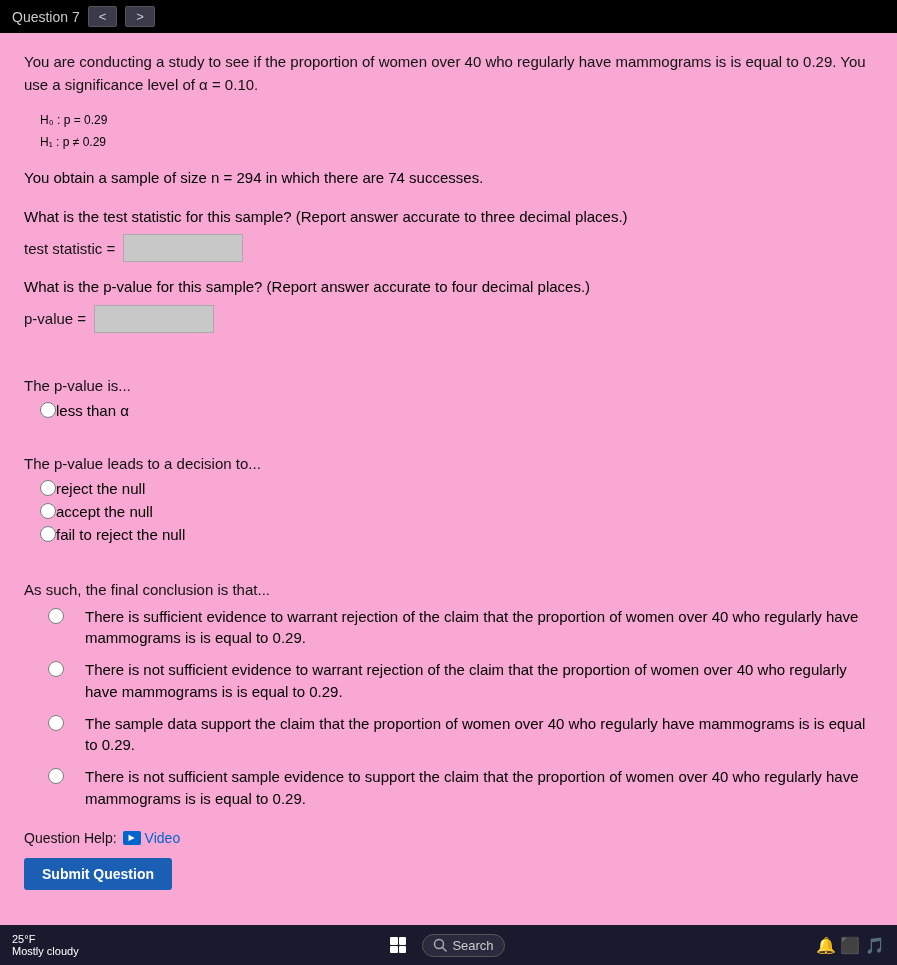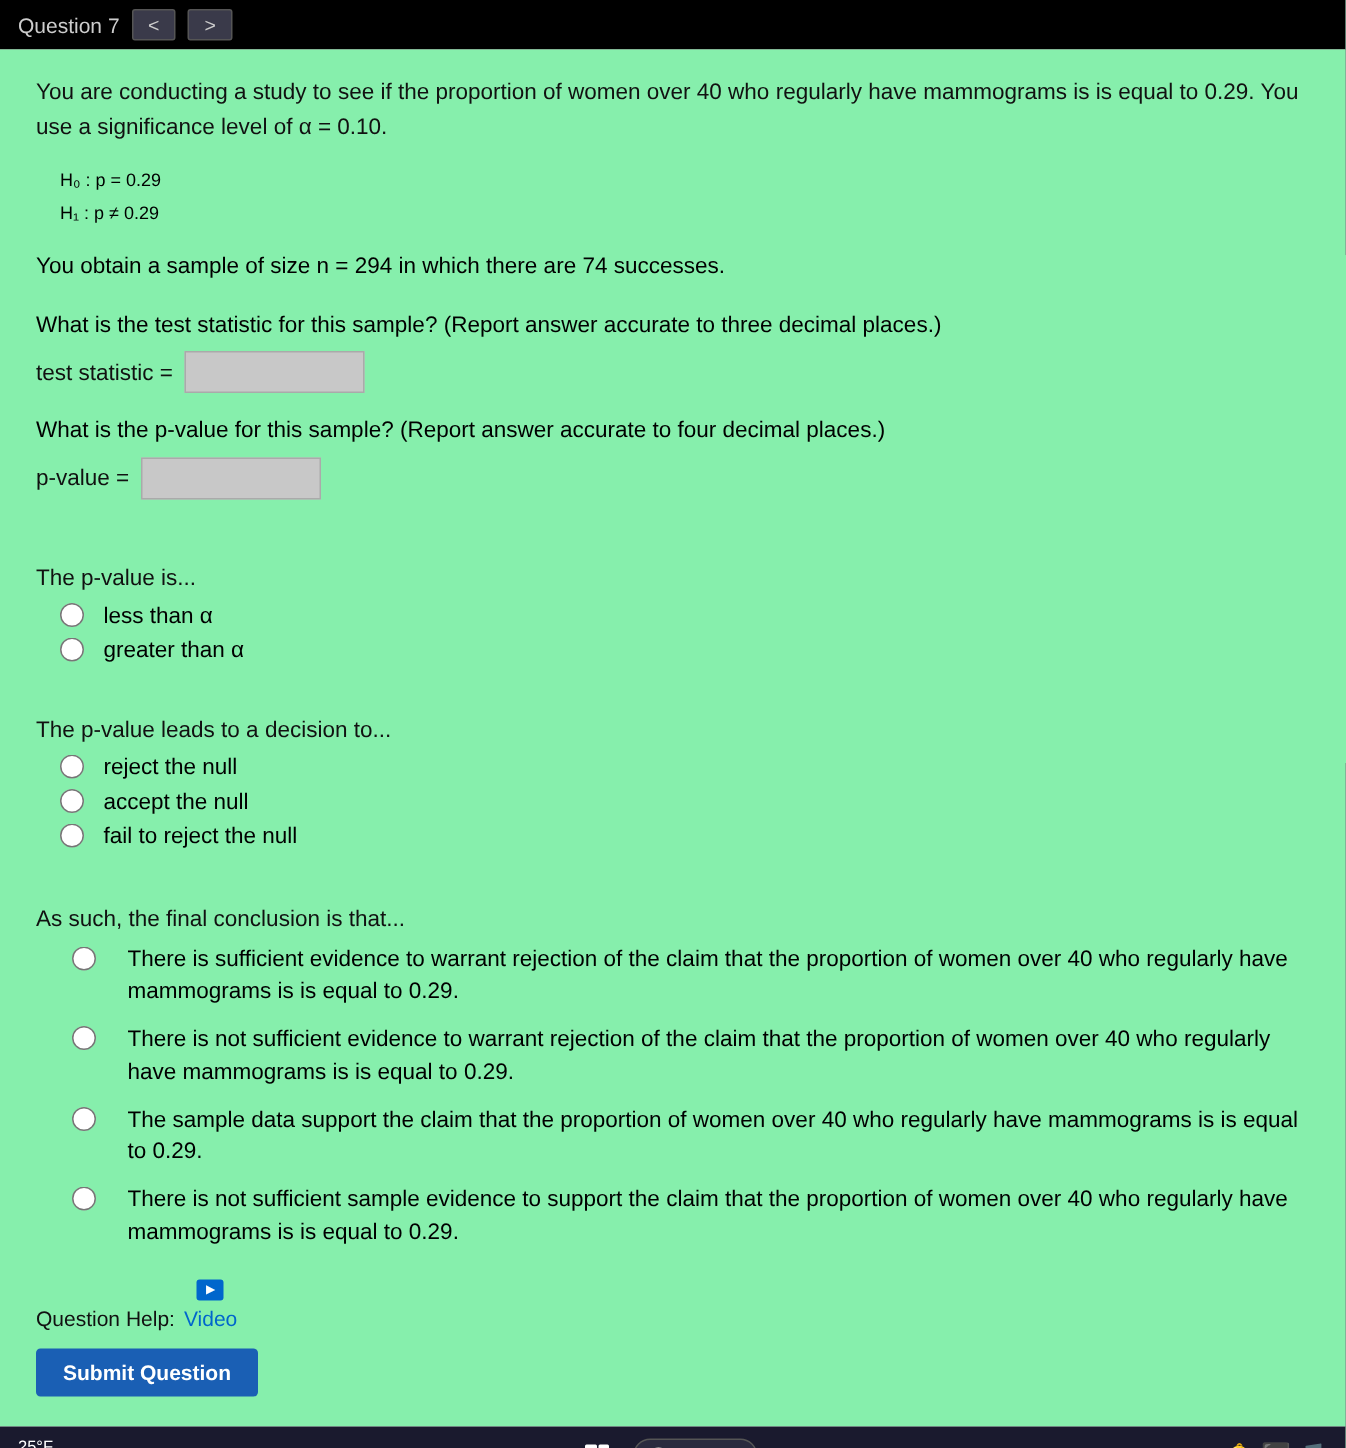--- a/index.html
+++ b/index.html
@@ -38,21 +38,21 @@
       border-radius: 2px;
     }
 
     .question-label {
       color: #ccc;
       font-size: 14px;
     }
 
     .content {
       flex: 1;
-      background: #86efac;
+      background: #f9a8d4;
       padding: 18px 24px 20px 24px;
     }
 
     .problem-text {
       font-size: 15px;
       color: #111;
       margin-bottom: 14px;
       line-height: 1.5;
     }
 
@@ -107,21 +107,21 @@
 
     .section-title {
       font-size: 15px;
       margin-bottom: 8px;
       color: #111;
     }
 
     .radio-option {
       display: flex;
       align-items: center;
-      gap: 13px;
+      gap: 0;
       margin-bottom: 6px;
       margin-left: 16px;
       font-size: 15px;
       cursor: pointer;
     }
 
     .radio-option input[type="radio"] {
       width: 16px;
       height: 16px;
       margin: 0;
@@ -164,21 +164,20 @@
       gap: 6px;
     }
 
     .video-link {
       display: flex;
       align-items: center;
       gap: 4px;
       color: #0066cc;
       text-decoration: none;
       font-size: 14px;
-      flex-direction: column;
     }
 
     .video-icon {
       width: 18px;
       height: 14px;
       background: #0066cc;
       border-radius: 2px;
       display: inline-flex;
       align-items: center;
       justify-content: center;
@@ -295,24 +294,20 @@
     </div>
 
     <div class="spacer"></div>
 
     
     <div class="section">
       <p class="section-title">The p-value is...</p>
       <label class="radio-option">
         <input type="radio" name="pvalue_comparison" style="">
         <span>less than α</span>
-      </label>
-      <label class="radio-option">
-        <input type="radio" name="pvalue_comparison" style="">
-        <span>greater than α</span>
       </label>
     </div>
 
     <div class="spacer"></div>
 
     
     <div class="section">
       <p class="section-title">The p-value leads to a decision to...</p>
       <label class="radio-option">
         <input type="radio" name="decision" style="">

